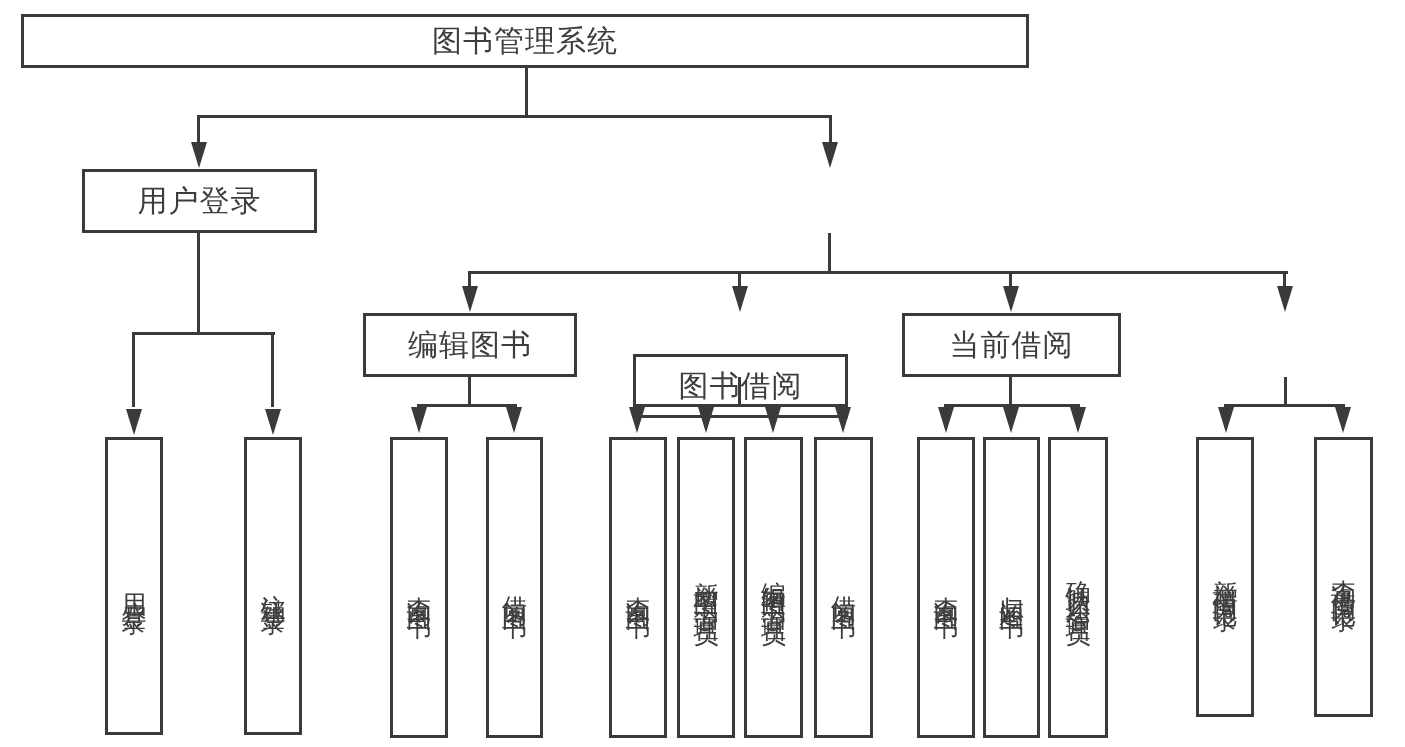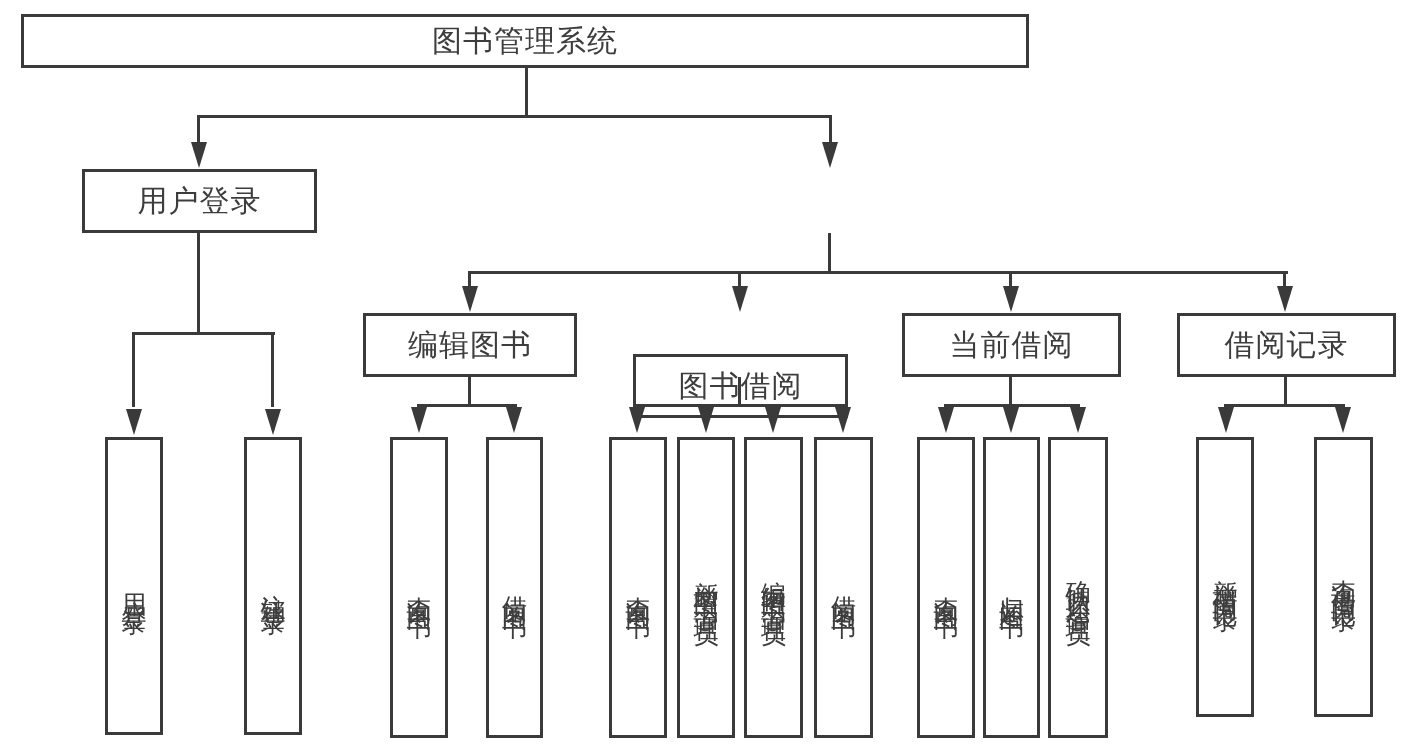--- a/index.html
+++ b/index.html
@@ -70,23 +70,20 @@
 
   <div class="box hbox" style="left:363px;top:313px;width:214px;height:64px;">
     <span>编辑图书</span>
   </div>
   <div class="box hbox" style="left:633px;top:313px;width:215px;height:64px;margin-top:41px;">
     <span>图书借阅</span>
   </div>
   <div class="box hbox" style="left:902px;top:313px;width:219px;height:64px;">
     <span>当前借阅</span>
   </div>
-  <div class="box hbox" style="left:1177px;top:313px;width:219px;height:64px;">
-    <span>借阅记录</span>
-  </div>
 
   <div class="ln" style="left:468px;top:377px;width:3px;height:29px;"></div>
   <div class="ln" style="left:417px;top:404px;width:100px;height:3px;"></div>
   <div class="ah" style="left:411px;top:407px;"></div>
   <div class="ah" style="left:506px;top:407px;"></div>
 
   <div class="ln" style="left:738px;top:377px;width:3px;height:29px;"></div>
   <div class="ln" style="left:635px;top:404px;width:210px;height:3px;"></div>
   <div class="ah" style="left:629px;top:407px;"></div>
   <div class="ah" style="left:698px;top:407px;"></div>

